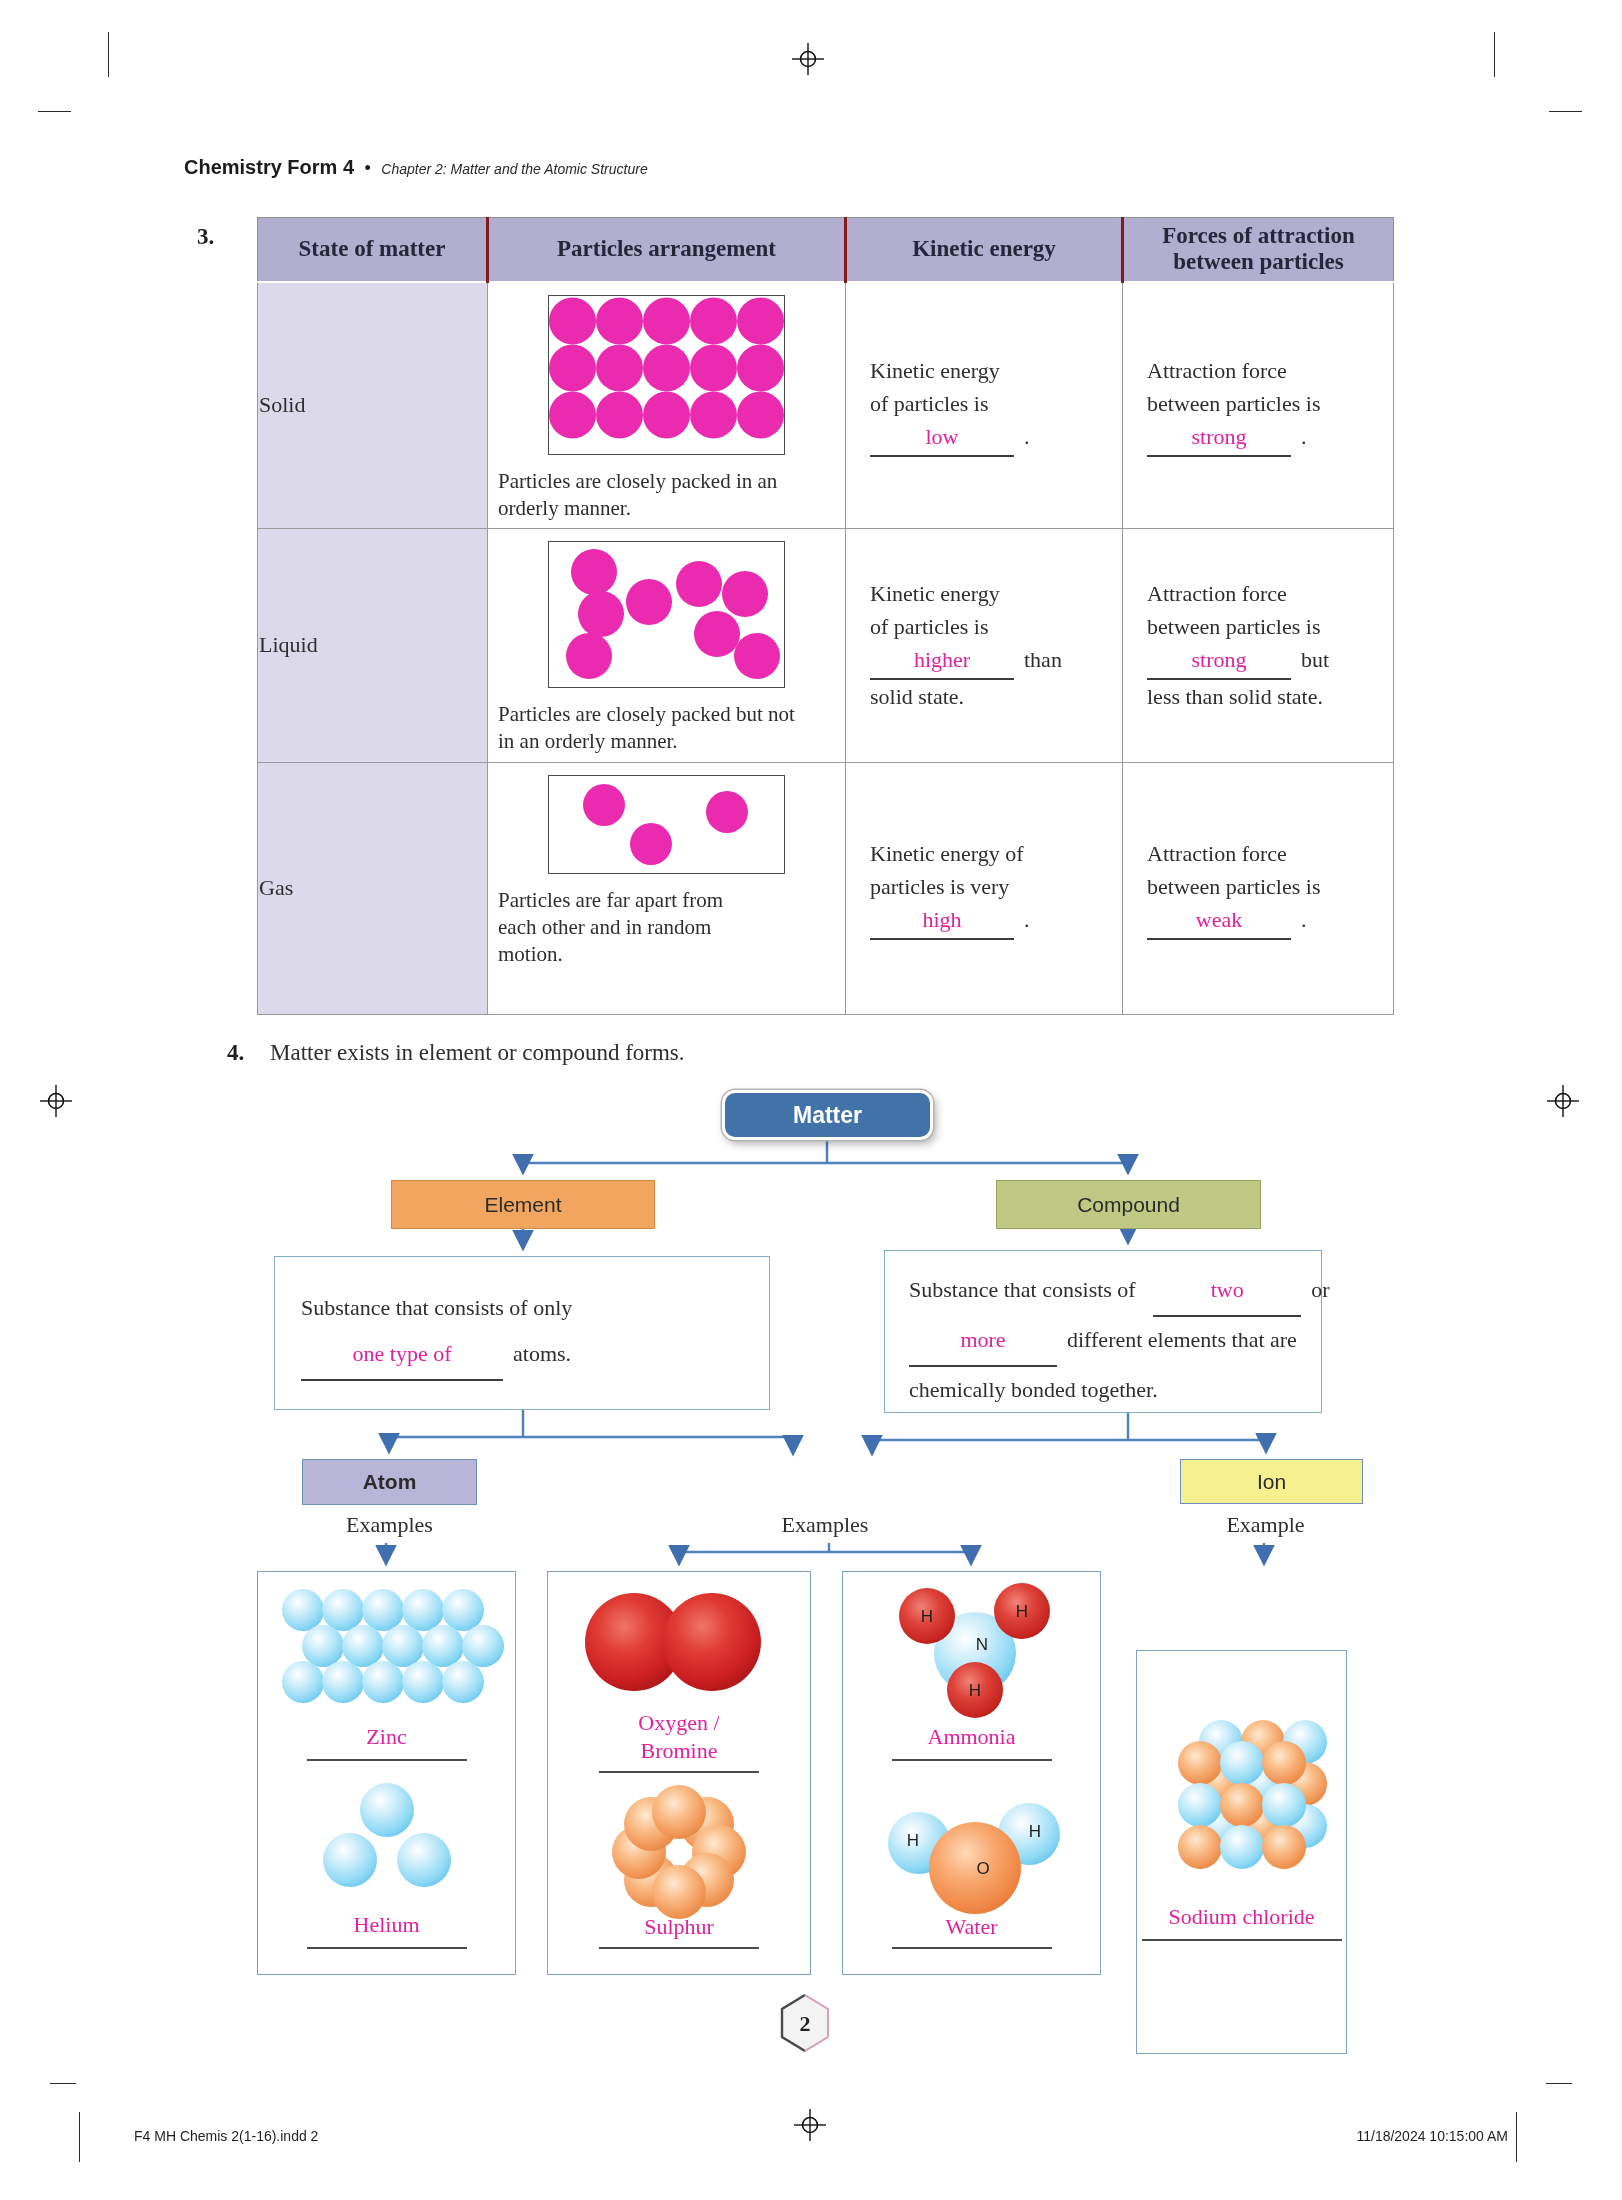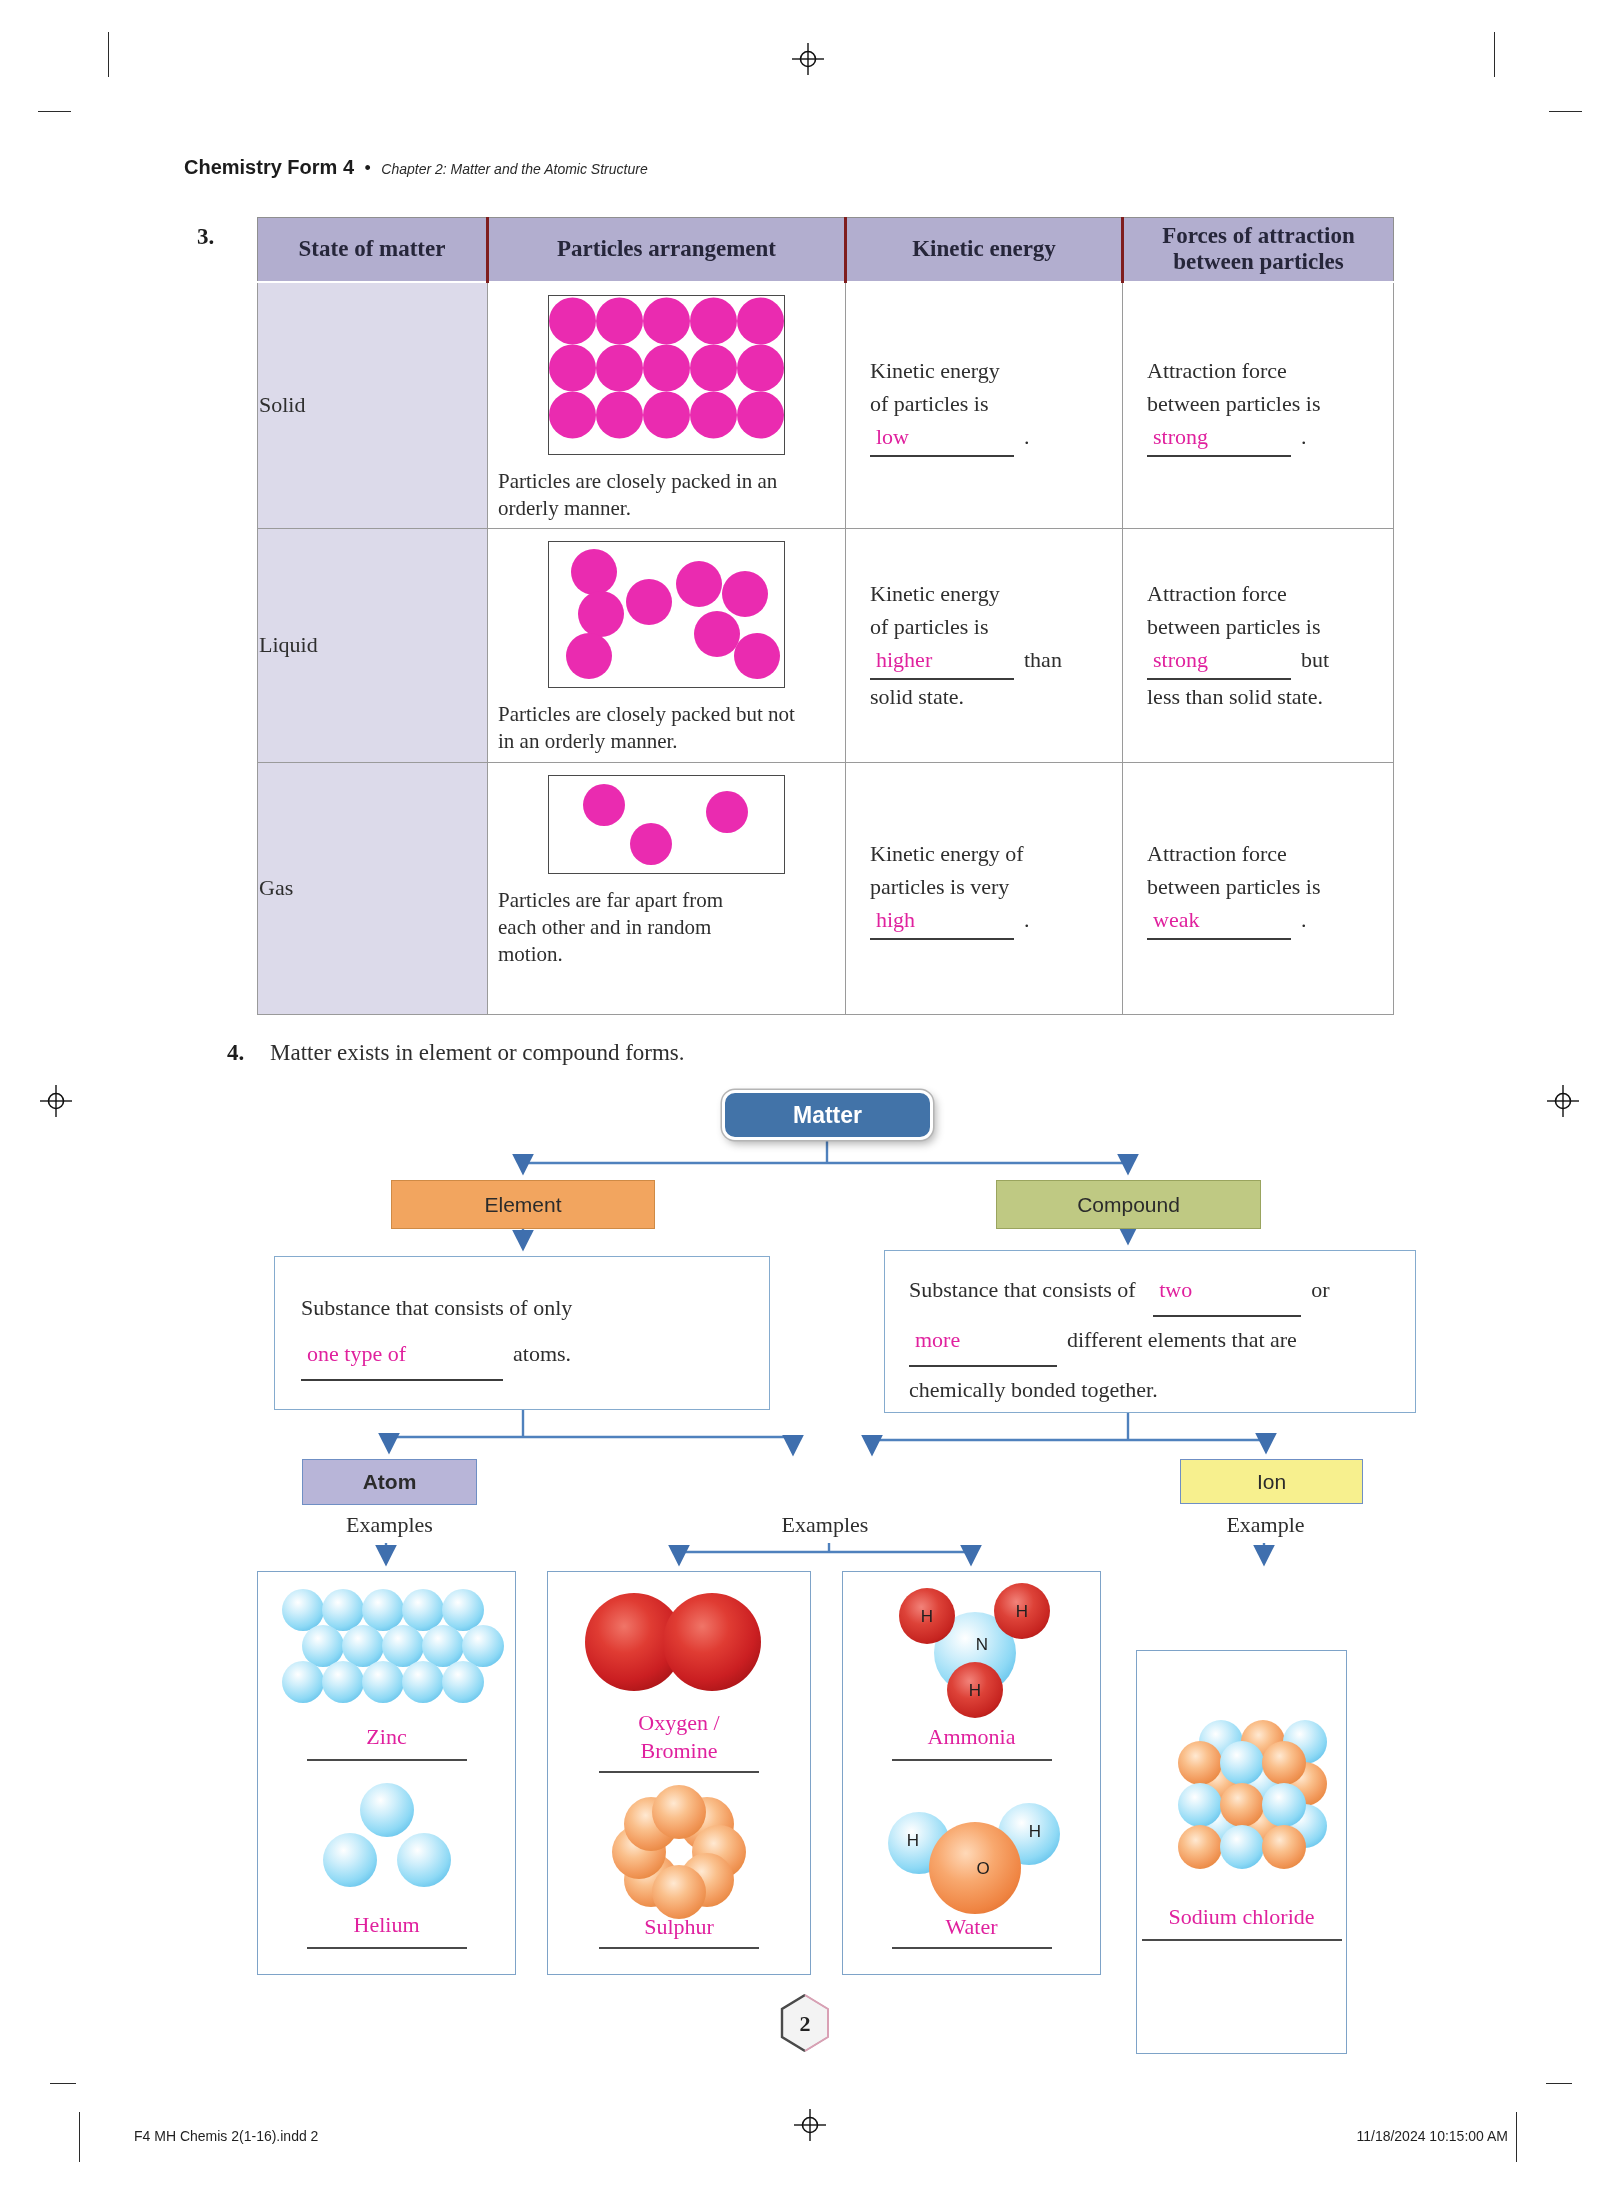--- a/index.html
+++ b/index.html
@@ -30,40 +30,40 @@
   table.matter td{border:1.5px solid #9a9a9a;font-size:22px;}
   td.state-cell{background:var(--state-cell-lavender);vertical-align:middle;font-size:21px;}
   td.arr-cell{vertical-align:top;text-align:center;padding:12px 8px 6px 8px;}
   .diagram-box{display:inline-block;border:1.5px solid #4a4a4a;line-height:0;background:#fff;}
   .caption{font-size:21px;line-height:1.3;text-align:left;margin:8px 0 0 2px;}
   .cap-solid{max-width:304px;}
   .cap-liquid{max-width:302px;}
   .cap-gas{max-width:264px;}
   td.txt-cell{vertical-align:middle;padding:6px 10px 6px 24px;line-height:1.5;}
   .t-line{white-space:nowrap;}
-  .blank{display:inline-block;min-width:132px;border-bottom:2px solid #3c3c3c;
+  .blank{display:inline-block;min-width:132px;border-bottom:2px solid #3c3c3c;text-align:center;
          color:var(--magenta);padding:0 6px 2px 6px;margin-right:10px;}
   .pm{fill:var(--particle-magenta);}
 
   
   .fc-box{position:absolute;display:flex;align-items:center;justify-content:center;
           font-family:"Liberation Sans",sans-serif;font-size:21px;color:#2b2b2b;box-sizing:border-box;}
   .matter-box{left:722px;top:1090px;width:211px;height:50px;background:var(--matter-blue);
               border:3px solid #fff;border-radius:13px;box-shadow:0 0 0 1.5px #b5b5b5,3px 4px 8px rgba(0,0,0,.3);
               color:#fff;font-weight:bold;font-size:23px;}
   .element-box{left:391px;top:1180px;width:264px;height:49px;background:var(--element-orange);border:1px solid #cf8a45;}
   .compound-box{left:996px;top:1180px;width:265px;height:49px;background:var(--compound-olive);border:1px solid #9aa45e;}
   .atom-box{left:302px;top:1459px;width:175px;height:46px;background:var(--atom-lavender);border:1.5px solid #6f8fc4;font-weight:bold;}
   .molecule-box{left:657px;top:1461px;width:336px;height:44px;background:var(--molecule-pink);border:1.5px solid #6f8fc4;}
   .ion-box{left:1180px;top:1459px;width:183px;height:45px;background:var(--ion-yellow);border:1.5px solid #6f8fc4;}
 
   .desc-box{position:absolute;background:#fff;border:1.5px solid #85abce;box-sizing:border-box;
             font-size:22px;line-height:46px;}
   .element-desc{left:274px;top:1256px;width:496px;height:154px;padding:28px 0 0 26px;}
-  .compound-desc{left:884px;top:1250px;width:532px;height:163px;padding:16px 0 0 24px;}
+  .compound-desc{left:884px;top:1250px;width:438px;height:163px;padding:16px 0 0 24px;}
   .blank-lg{min-width:190px;}
   .blank-md{min-width:136px;}
 
   .examples-label{position:absolute;text-align:center;font-size:22px;color:#2e2e2e;}
 
   .ex-box{position:absolute;background:#fff;border:1.5px solid #7ea3c8;box-sizing:border-box;}
   .ex-art{position:absolute;left:50%;transform:translateX(-50%);line-height:0;}
   .ex-label{position:absolute;left:0;width:100%;text-align:center;color:var(--magenta);font-size:22px;line-height:1.2;}
   .ex-underline{position:absolute;left:50%;transform:translateX(-50%);width:160px;border-top:2px solid #4a4a4a;}
 

